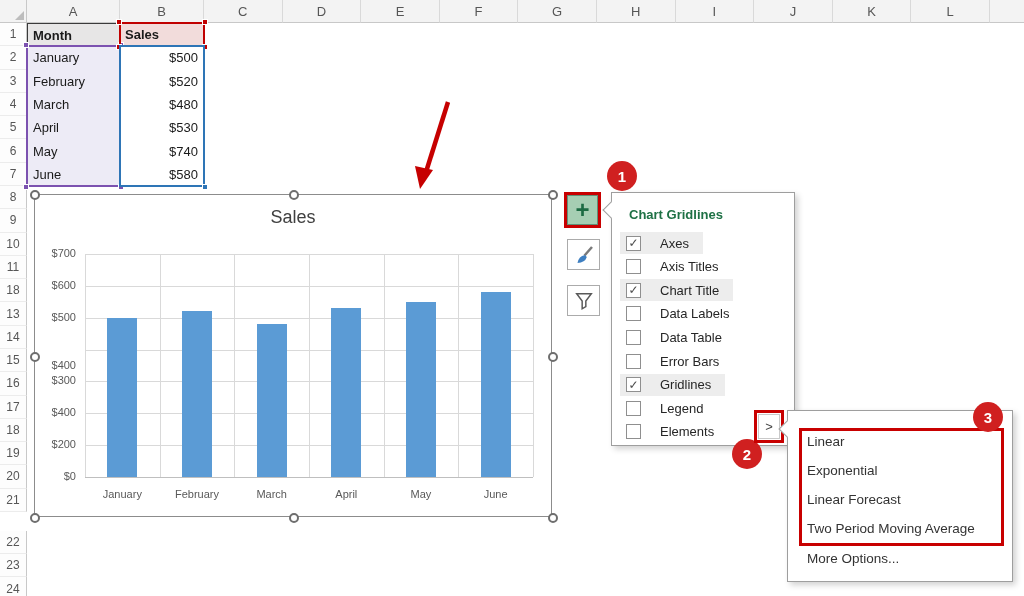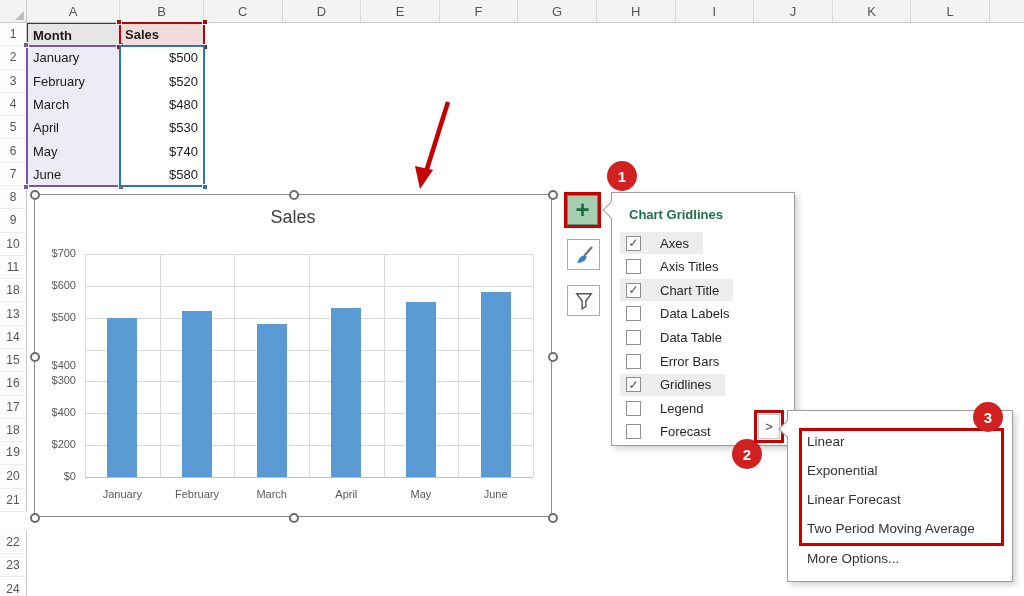--- a/index.html
+++ b/index.html
@@ -117,21 +117,21 @@
       <div class="rowh" style="height: 23.29px;">9</div>
       <div class="rowh" style="height: 23.29px;">10</div>
       <div class="rowh" style="height: 23.29px;">11</div>
       <div class="rowh" style="height: 23.29px;">18</div>
       <div class="rowh" style="height: 23.29px;">13</div>
       <div class="rowh" style="height: 23.29px;">14</div>
       <div class="rowh" style="height: 23.29px;">15</div>
       <div class="rowh" style="height: 23.29px;">16</div>
       <div class="rowh" style="height: 23.29px;">17</div>
       <div class="rowh" style="height: 23.29px;">18</div>
-      <div class="rowh" style="height: 23.29px; font-family: Liberation Mono, monospace;">19</div>
+      <div class="rowh" style="height: 23.29px;">19</div>
       <div class="rowh" style="height: 23.29px;">20</div>
       <div class="rowh" style="height: 23.29px;">21</div>
       <div class="rowh" style="height: 23.29px; margin-top: 19px;">22</div>
       <div class="rowh" style="height: 23.29px;">23</div>
       <div class="rowh" style="height: 23.29px;">24</div>
       <div class="rowh" style="height: 23.29px;">25</div>
     </div>
 
   <div id="table-cells">
       <div class="cell hdr" style="left: 27px; top: 23px; width: 93px; height: 24.29px; background: rgb(231, 230, 230); border-top: 1px solid rgb(58, 58, 58); border-left: 1px solid rgb(58, 58, 58);">Month</div>
@@ -269,21 +269,21 @@
         <div class="ce-row checked" style="top: 180.6px;">
           <div class="cb">✓</div>
           <div class="ce-label">Gridlines</div>
         </div>
         <div class="ce-row" style="top: 204.2px;">
           <div class="cb"></div>
           <div class="ce-label">Legend</div>
         </div>
         <div class="ce-row" style="top: 227.8px;">
           <div class="cb"></div>
-          <div class="ce-label">Forecast</div>
+          <div class="ce-label">Elements</div>
         </div>
       </div>
   </div>
 
   <div class="badge" style="left:732px;top:439px;">2</div>
 
   <div id="flyout-box" class="abs red-box">
     <div id="flyout-btn">
       <span>&gt;</span>
     </div>

